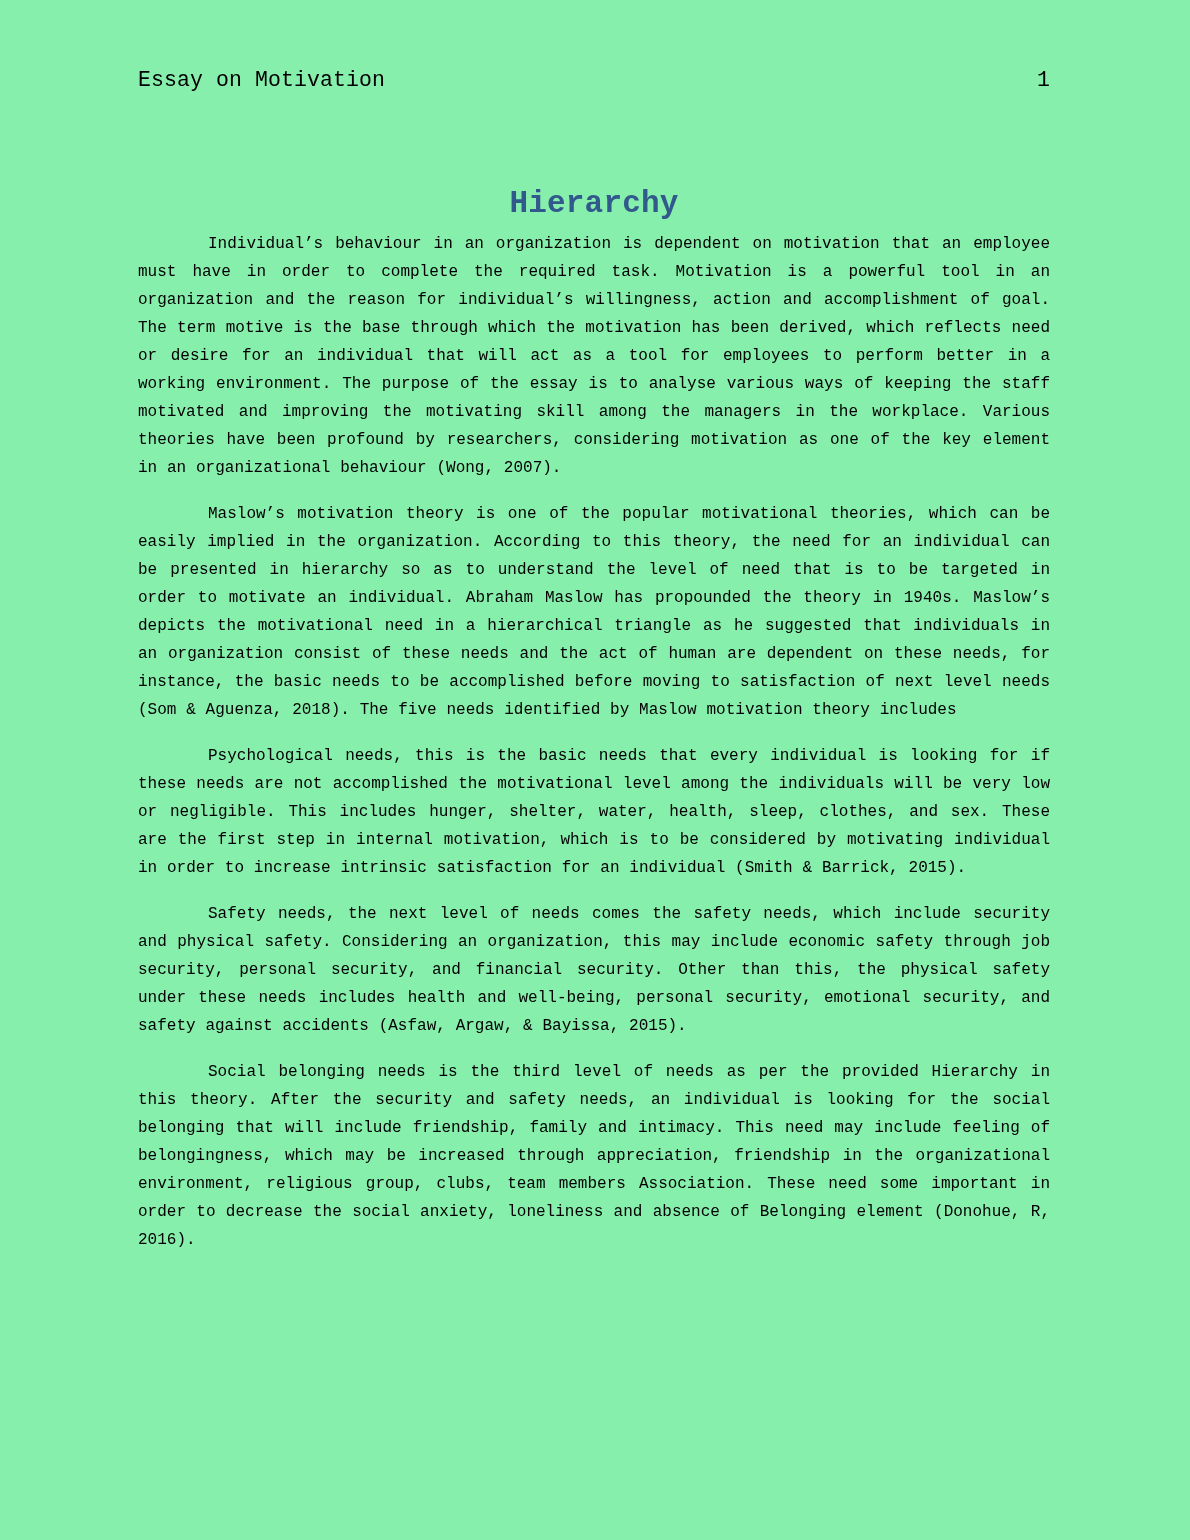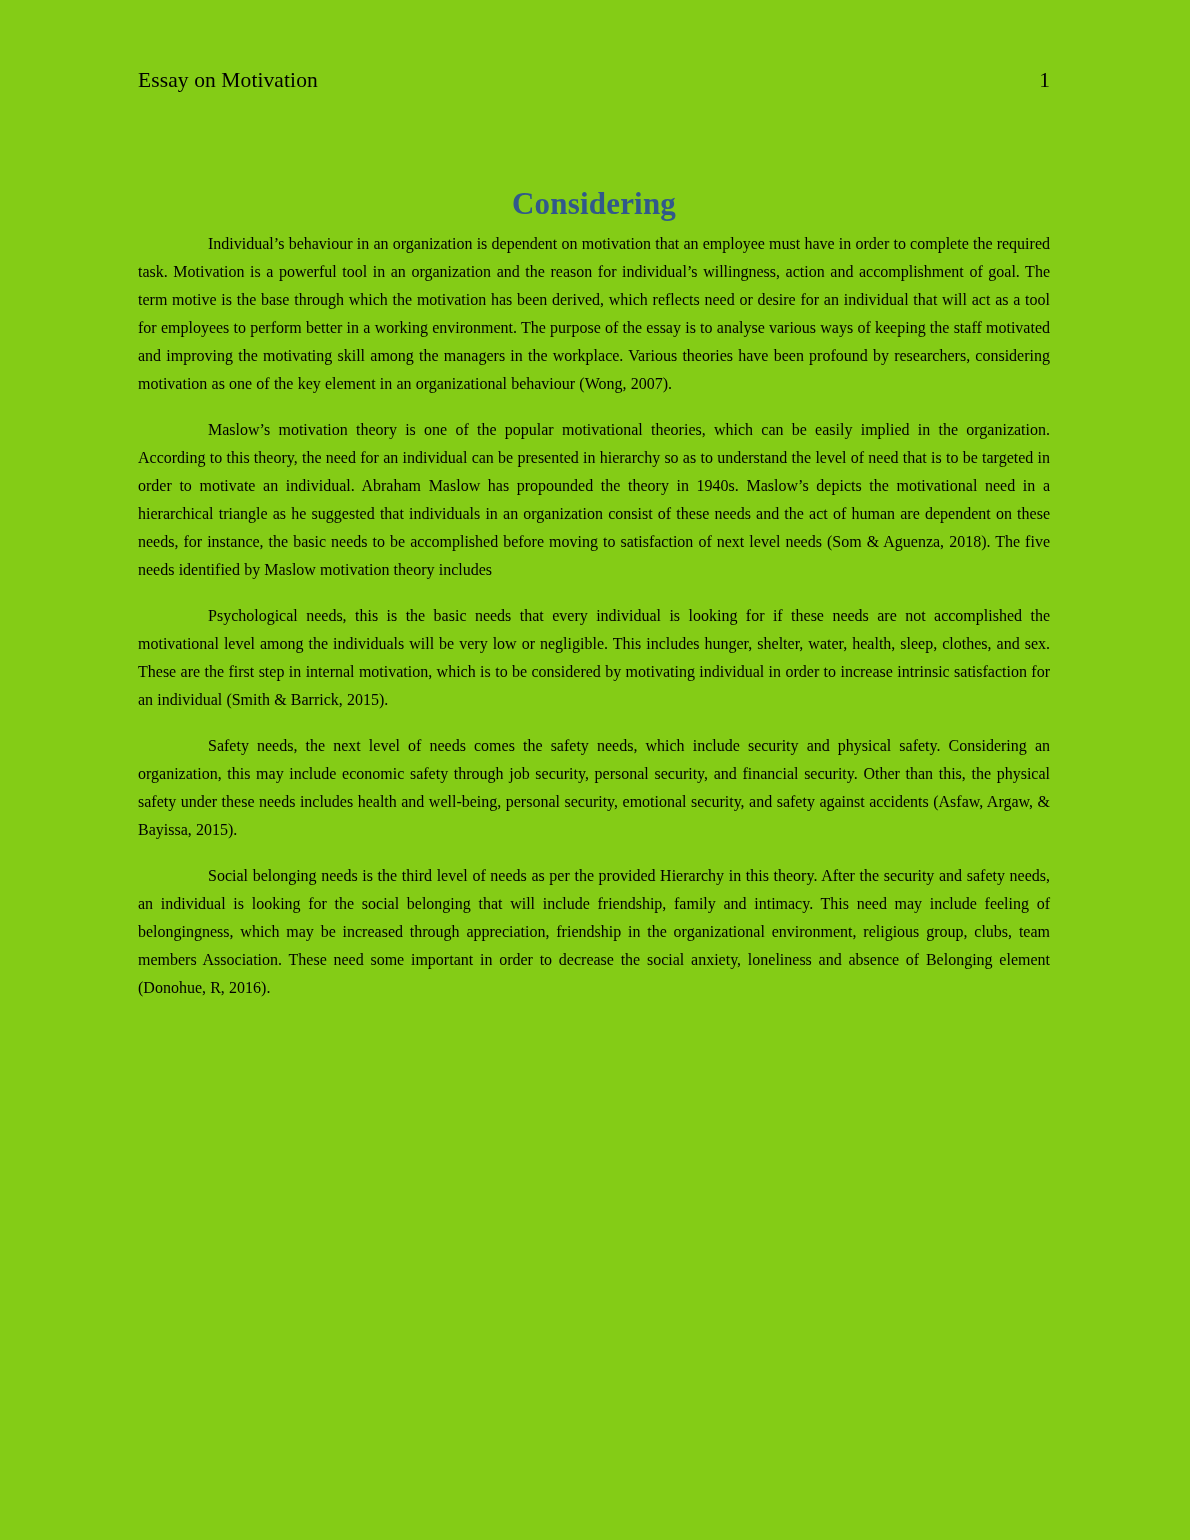--- a/index.html
+++ b/index.html
@@ -4,24 +4,24 @@
 <style>
   html, body {
     margin: 0;
     padding: 0;
     background: #ffffff;
   }
   .page {
     position: relative;
     width: 1190px;
     height: 1540px;
-    background: #84cc16;
+    background: #86efac;
     margin: 0 auto;
     overflow: hidden;
-    font-family: Liberation Serif, serif;
+    font-family: Liberation Mono, monospace;
     color: #000000;
     box-sizing: border-box;
   }
 
   
   .running-header {
     position: absolute;
     top: 68px;
     left: 138px;
     width: 912px;
@@ -76,21 +76,21 @@
 
 <div class="page">
 
   <div class="running-header">
     <span class="header-title">Essay on Motivation</span>
     <span class="header-page-number">1</span>
   </div>
 
   <div class="doc-body">
 
-    <h1 class="doc-title">Considering</h1>
+    <h1 class="doc-title">Hierarchy</h1>
 
     <p class="para">Individual’s behaviour in an organization is dependent on motivation that an employee must have in order to complete the required task. Motivation is a powerful tool in an organization and the reason for individual’s willingness, action and accomplishment of goal. The term motive is the base through which the motivation has been derived, which reflects need or desire for an individual that will act as a tool for employees to perform better in a working environment. The purpose of the essay is to analyse various ways of keeping the staff motivated and improving the motivating skill among the managers in the workplace. Various theories have been profound by researchers, considering motivation as one of the key element in an organizational behaviour (Wong, 2007).</p>
 
     <p class="para">Maslow’s motivation theory is one of the popular motivational theories, which can be easily implied in the organization. According to this theory, the need for an individual can be presented in hierarchy so as to understand the level of need that is to be targeted in order to motivate an individual. Abraham Maslow has propounded the theory in 1940s. Maslow’s depicts the motivational need in a hierarchical triangle as he suggested that individuals in an organization consist of these needs and the act of human are dependent on these needs, for instance, the basic needs to be accomplished before moving to satisfaction of next level needs (Som &amp; Aguenza, 2018). The five needs identified by Maslow motivation theory includes</p>
 
     <p class="para">Psychological needs, this is the basic needs that every individual is looking for if these needs are not accomplished the motivational level among the individuals will be very low or negligible. This includes hunger, shelter, water, health, sleep, clothes, and sex. These are the first step in internal motivation, which is to be considered by motivating individual in order to increase intrinsic satisfaction for an individual (Smith &amp; Barrick, 2015).</p>
 
     <p class="para">Safety needs, the next level of needs comes the safety needs, which include security and physical safety. Considering an organization, this may include economic safety through job security, personal security, and financial security. Other than this, the physical safety under these needs includes health and well-being, personal security, emotional security, and safety against accidents (Asfaw, Argaw, &amp; Bayissa, 2015).</p>
 
     <p class="para">Social belonging needs is the third level of needs as per the provided Hierarchy in this theory. After the security and safety needs, an individual is looking for the social belonging that will include friendship, family and intimacy. This need may include feeling of belongingness, which may be increased through appreciation, friendship in the organizational environment, religious group, clubs, team members Association. These need some important in order to decrease the social anxiety, loneliness and absence of Belonging element (Donohue, R, 2016).</p>

